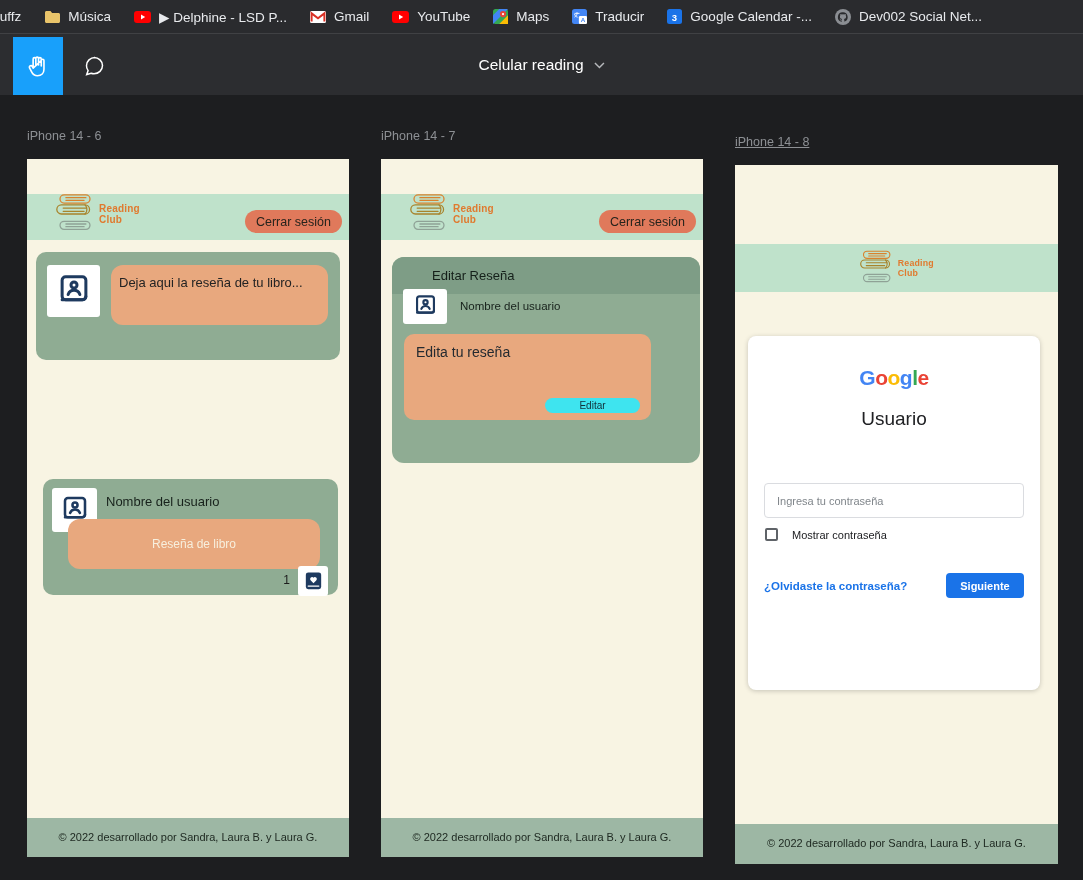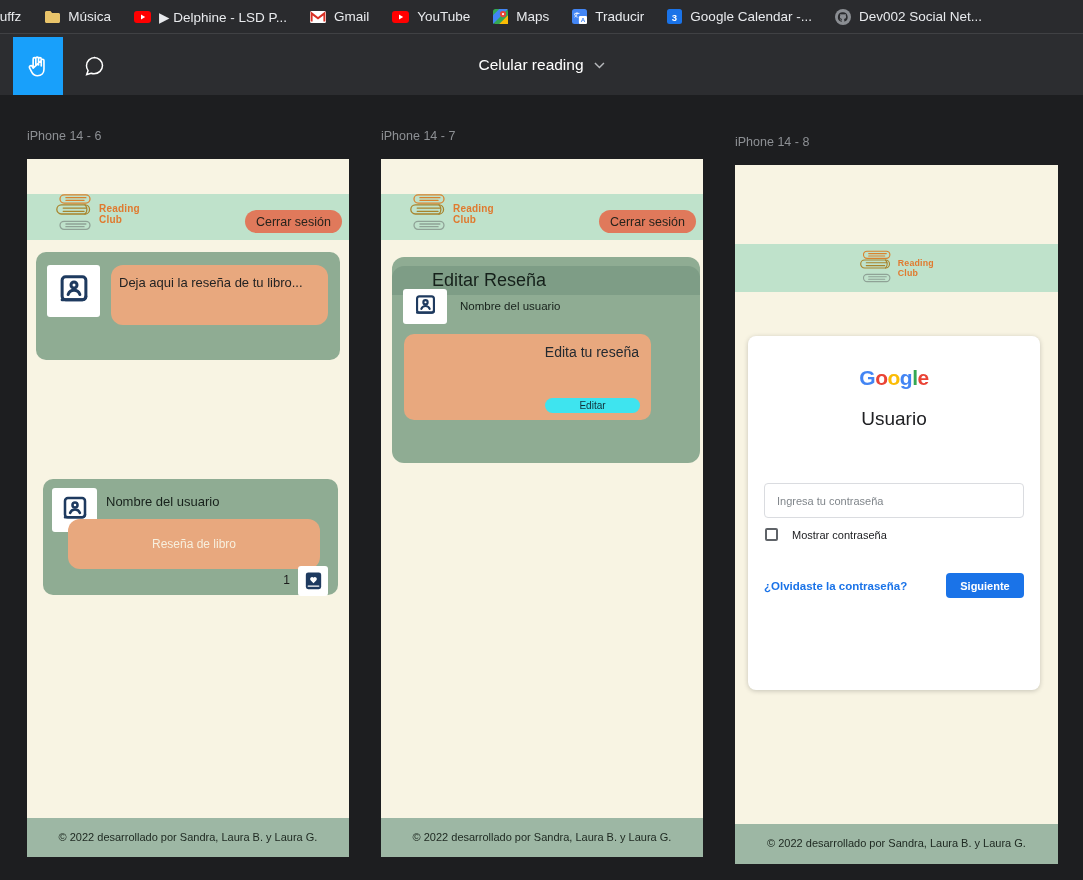--- a/index.html
+++ b/index.html
@@ -27,21 +27,21 @@
 
   
   .canvas { position:absolute; top:95px; left:0; right:0; bottom:0; background:#1d1e20; }
   .frame-label { position:absolute; color:#8d9094; font-size:12.5px; cursor:pointer; }
   .frame { position:absolute; background:#f8f4e3; overflow:hidden;margin-top:12px; }
   #frame1 { left:27px;  top:52px; width:322px; height:698px; }
   #frame2 { left:381px; top:52px; width:322px; height:698px; }
   #frame3 { left:735px; top:58px; width:323px; height:699px; }
   #label1 { left:27px;  top:34px; }
   #label2 { left:381px; top:34px; }
-  #label3 { left:735px; top:40px; }
+  #label3 { left:735px; top:40px;text-decoration:underline; }
 
   
   .ph-header { position:absolute; top:35px; left:0; right:0; height:46px; background:#bfe2cb; }
   .rc-logo { position:absolute; display:flex; align-items:center; gap:4px; }
   .rc-logo.hdr { left:28px; top:-2px; }
   .rc-text { color:#e07a2f; font-weight:bold; font-size:10px; line-height:1.1; letter-spacing:.2px; }
   .logout-pill { position:absolute; right:7px; top:16px; height:23px; padding:0 11px;
     background:#e0795b; border-radius:12px; color:#26231c; font-size:12.5px;
     display:flex; align-items:center; cursor:pointer; }
   .ph-footer { position:absolute; left:0; right:0; bottom:0; height:39px; background:#9db7a4;
@@ -64,27 +64,27 @@
   .review-bubble { position:absolute; left:25px; top:40px; width:252px; height:50px;
     background:#e8a87e; border-radius:12px; display:flex; align-items:center; justify-content:center;
     color:#f7efdd; font-size:12px; }
   .like-count { position:absolute; right:48px; top:94px; font-size:12px; color:#1c1c1c; }
   .heart-box { position:absolute; right:10px; top:87px; width:30px; height:30px;
     background:#ffffff; border-radius:3px; display:flex; align-items:center; justify-content:center; cursor:pointer; }
 
   
   .edit-card { position:absolute; left:11px; top:98px; width:308px; height:206px;
     background:#8fac93; border-radius:12px; }
-  .edit-card-header { position:absolute; top:9px; left:0; right:0; height:29px; background:#7e9d86;
+  .edit-card-header { position:absolute; top:0; left:0; right:0; height:37px; background:#7e9d86;
     border-radius:12px 12px 0 0; display:flex; align-items:center; padding-left:40px;
-    font-size:18px; color:#15201a; }
+    font-size:13px; color:#15201a; }
   .edit-card .icon-box { left:11px; top:32px; width:44px; height:35px; }
   .edit-username { position:absolute; left:68px; top:43px; font-size:11.5px; color:#17211b; }
   .edit-area { position:absolute; left:12px; top:77px; width:247px; height:86px;
-    background:#e8a87e; border-radius:10px; padding:10px 12px; font-size:14px; color:#242a30; cursor:text;text-align:right; }
+    background:#e8a87e; border-radius:10px; padding:10px 12px; font-size:14px; color:#242a30; cursor:text; }
   .editar-btn { position:absolute; right:11px; bottom:7px; width:95px; height:15px;
     background:#3ee4ef; border-radius:8px; display:flex; align-items:center; justify-content:center;
     font-size:10px; color:#123039; cursor:pointer; }
 
   
   .logo-band { position:absolute; top:79px; left:0; right:0; height:48px; background:#bfe2cb;
     display:flex; align-items:center; justify-content:center; }
   .logo-band .rc-logo { position:static; transform:scale(.88); }
   .google-card { position:absolute; left:13px; top:171px; width:292px; height:354px;
     background:#ffffff; border-radius:8px; box-shadow:0 1px 5px rgba(0,0,0,.20); }

